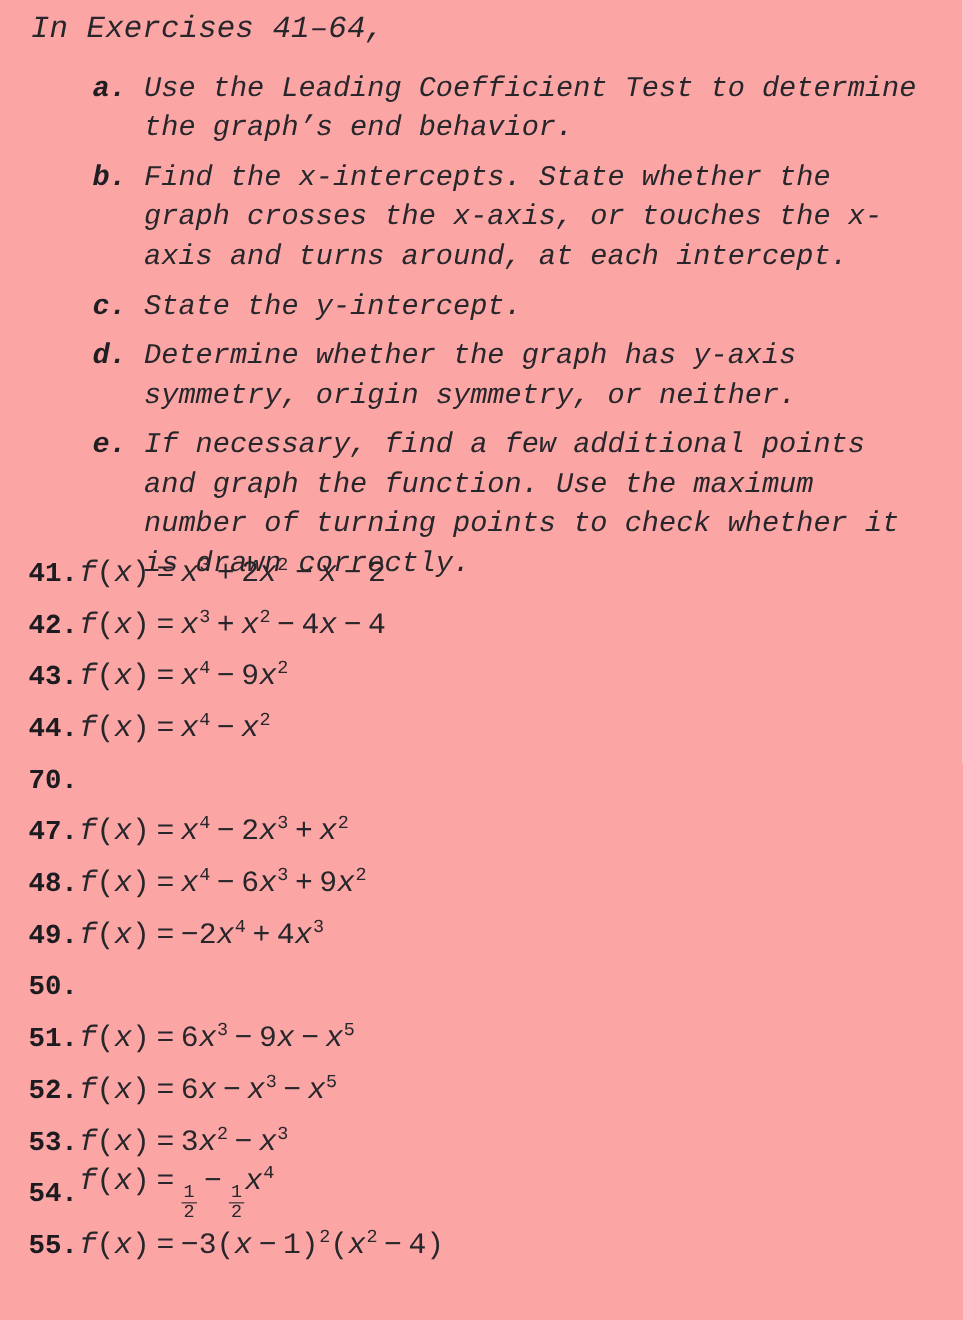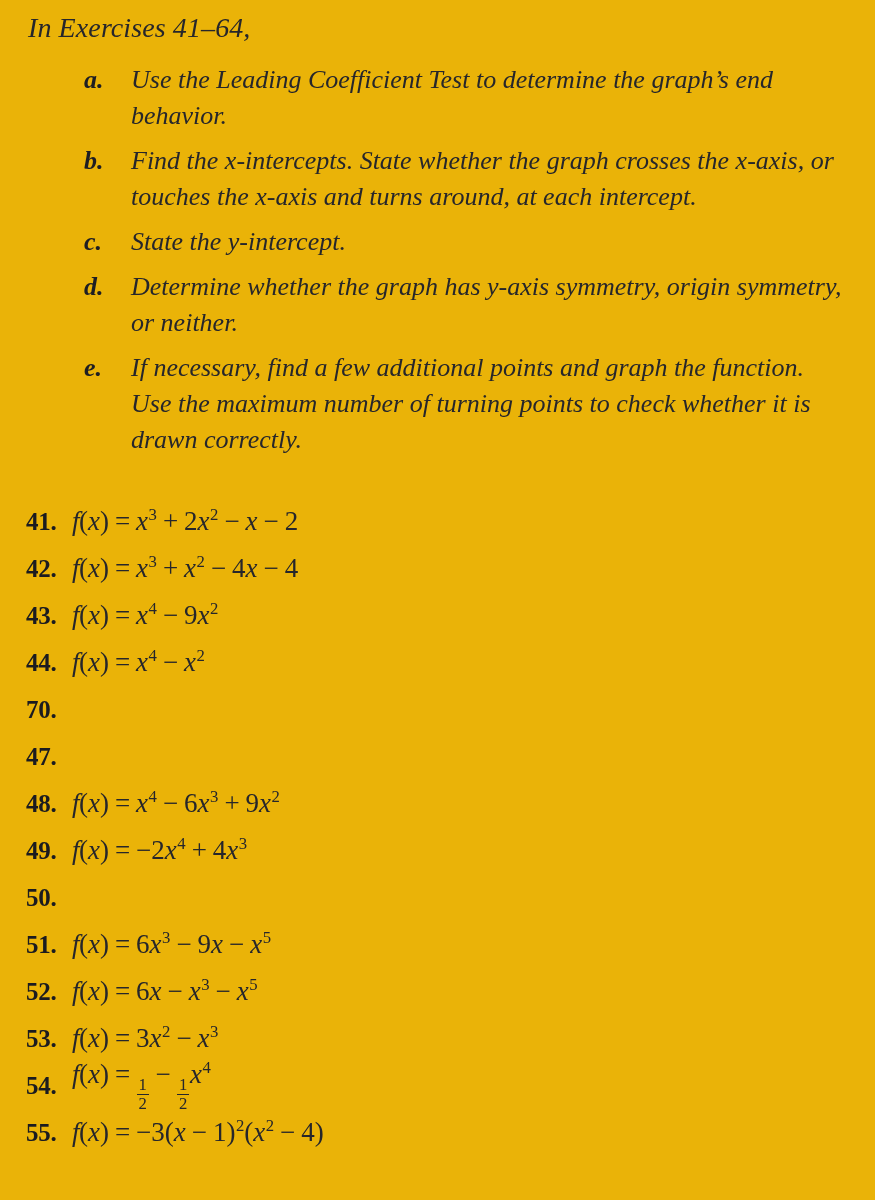--- a/index.html
+++ b/index.html
@@ -12,23 +12,24 @@
     height: 1200px;
     overflow: hidden;
     font-family: "Liberation Serif", "DejaVu Serif", serif;
     color: #222227;
     position: relative;
   }
   .page {
     position: relative;
     width: 875px;
     height: 1200px;
-    background: #eab308;
+    background: #fca5a5;
     padding: 0;
     box-sizing: border-box;
+    font-family: Liberation Mono, monospace;
   }
 
   
   .instr-heading {
     position: absolute;
     left: 28px;
     top: 12px;
     font-style: italic;
     font-size: 28px;
     letter-spacing: 0.1px;
@@ -197,20 +198,21 @@
       <span class="ex-eq"><span class="fn">f</span><span class="mn">(</span><span class="mi">x</span><span class="mn">)</span><span class="mo">=</span><span class="mi">x</span><sup>4</sup><span class="mo">−</span><span class="mi">x</span><sup>2</sup></span>
     </div>
 
 
     <div class="ex-row">
       <span class="ex-num">70.</span>
     </div>
 
     <div class="ex-row">
       <span class="ex-num">47.</span>
+      <span class="ex-eq"><span class="fn">f</span><span class="mn">(</span><span class="mi">x</span><span class="mn">)</span><span class="mo">=</span><span class="mi">x</span><sup>4</sup><span class="mo">−</span><span class="mn">2</span><span class="mi">x</span><sup>3</sup><span class="mo">+</span><span class="mi">x</span><sup>2</sup></span>
     </div>
 
     <div class="ex-row">
       <span class="ex-num">48.</span>
       <span class="ex-eq"><span class="fn">f</span><span class="mn">(</span><span class="mi">x</span><span class="mn">)</span><span class="mo">=</span><span class="mi">x</span><sup>4</sup><span class="mo">−</span><span class="mn">6</span><span class="mi">x</span><sup>3</sup><span class="mo">+</span><span class="mn">9</span><span class="mi">x</span><sup>2</sup></span>
     </div>
 
     <div class="ex-row">
       <span class="ex-num">49.</span>
       <span class="ex-eq"><span class="fn">f</span><span class="mn">(</span><span class="mi">x</span><span class="mn">)</span><span class="mo">=</span><span class="mn">−2</span><span class="mi">x</span><sup>4</sup><span class="mo">+</span><span class="mn">4</span><span class="mi">x</span><sup>3</sup></span>

